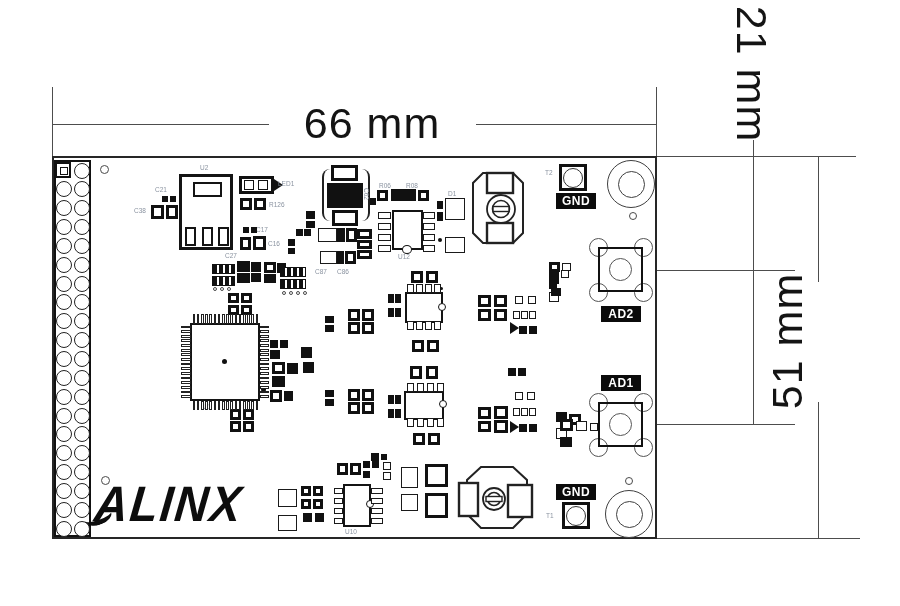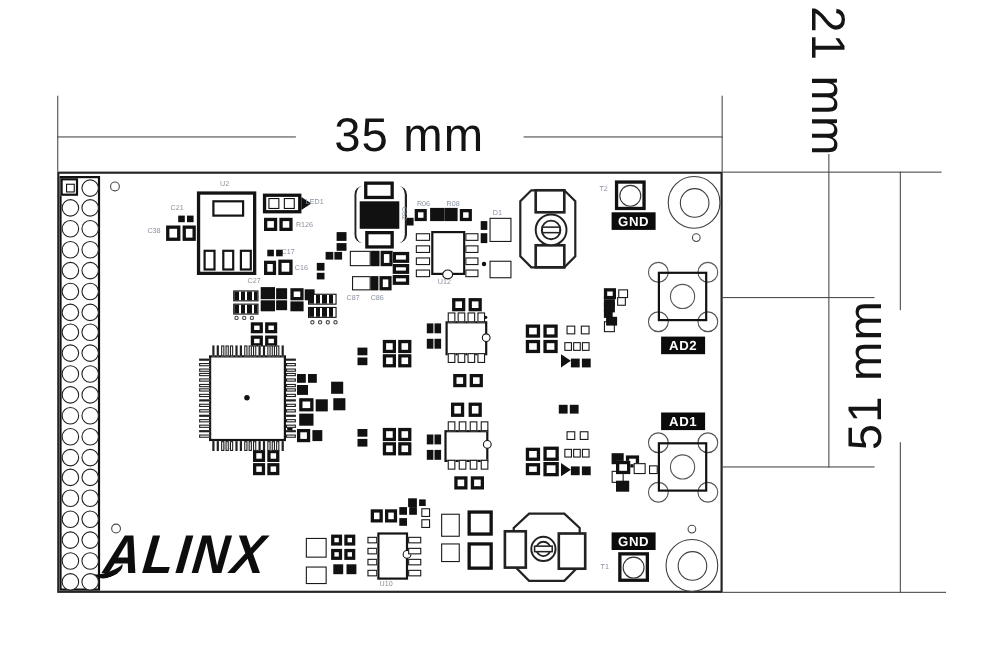--- a/index.html
+++ b/index.html
@@ -53,21 +53,21 @@
   <div class="line" style="left:52px;top:124px;width:217px;height:1px;"></div>
   <div class="line" style="left:476px;top:124px;width:181px;height:1px;"></div>
   <div class="line" style="left:657px;top:156px;width:199px;height:1px;"></div>
   <div class="line" style="left:657px;top:538px;width:203px;height:1px;"></div>
   <div class="line" style="left:645px;top:270px;width:150px;height:1px;"></div>
   <div class="line" style="left:645px;top:424px;width:150px;height:1px;"></div>
   <div class="line" style="left:753px;top:140px;width:1px;height:285px;"></div>
   <div class="line" style="left:818px;top:156px;width:1px;height:126px;"></div>
   <div class="line" style="left:818px;top:402px;width:1px;height:137px;"></div>
 
-  <div class="dim-text" style="left:302px;top:98px;width:140px;height:50px;line-height:50px;">35 mm</div>
+  <div class="dim-text" style="left:302px;top:98px;width:140px;height:50px;line-height:50px;">66 mm</div>
   <div class="dim-text" style="left:677px;top:52px;width:150px;height:44px;line-height:44px;transform:rotate(90deg);">21 mm</div>
   <div class="dim-text" style="left:712px;top:319px;width:150px;height:44px;line-height:44px;transform:rotate(-90deg);">51 mm</div>
 
   <div class="board"></div>
 
   <div class="hdr"></div>
   <div class="part" style="left:55px;top:162px;width:16px;height:16px;border:2.5px solid #111;background:#fff;"></div>
   <div class="part" style="left:59.5px;top:166.5px;width:8px;height:8px;border:1.4px solid #111;background:#fff;"></div>
 
   <div class="hole" style="left:100px;top:165px;width:9px;height:9px;"></div>

